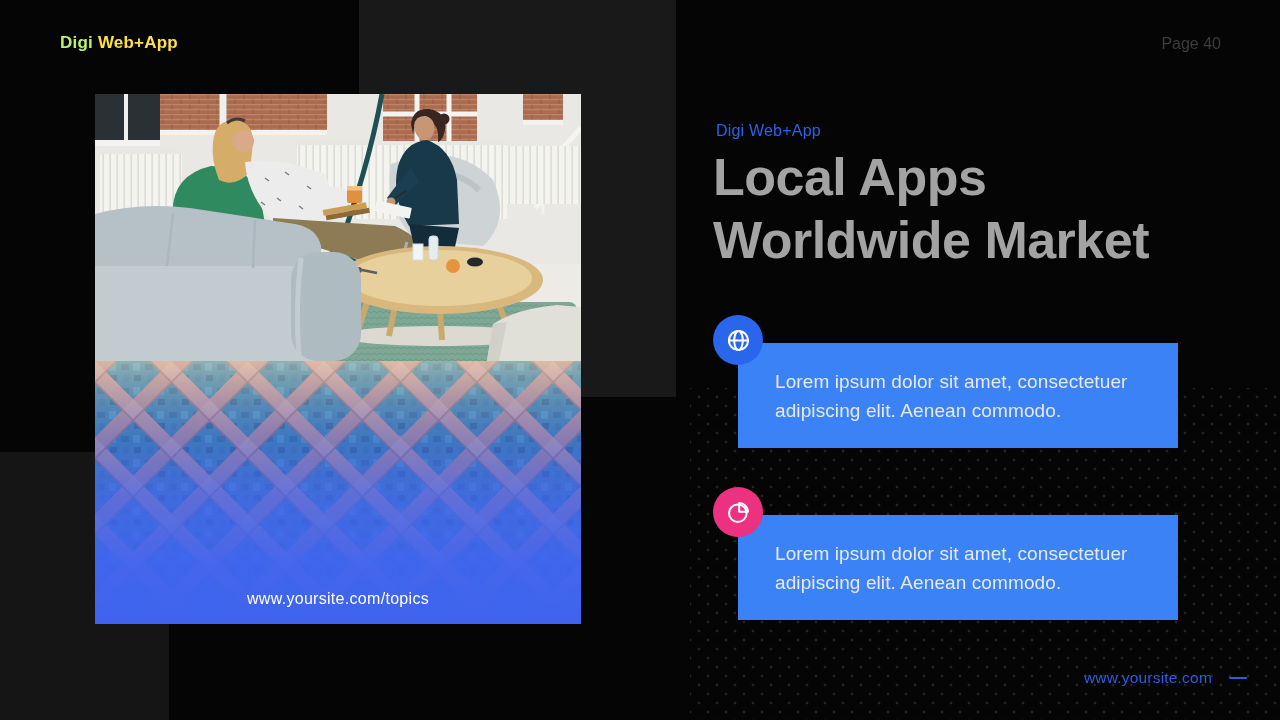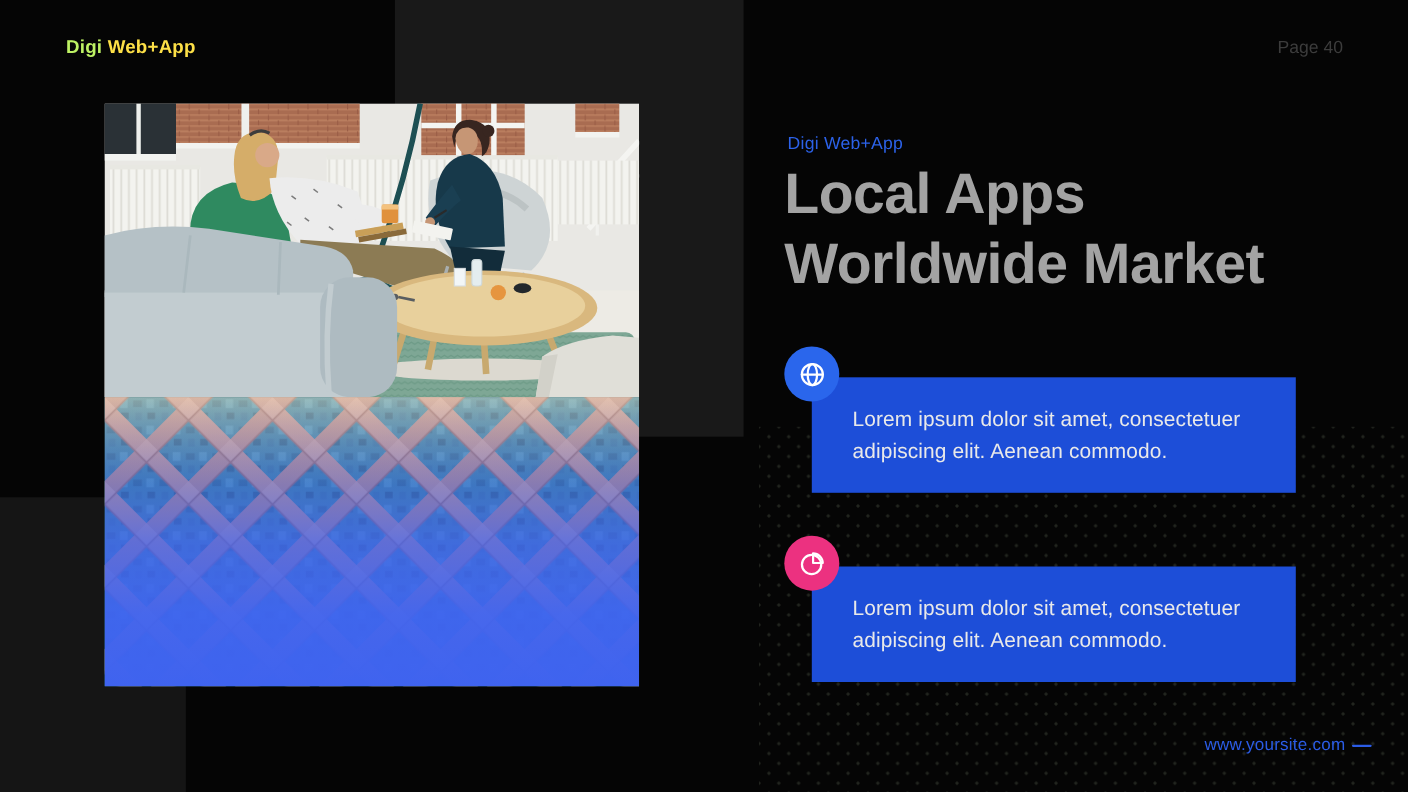--- a/index.html
+++ b/index.html
@@ -39,28 +39,28 @@
     font-size:52px;line-height:63px;color:#a3a3a3;font-weight:700;
     letter-spacing:-0.5px;white-space:pre-line;
   }
   .item-circle{
     width:50px;height:50px;border-radius:50%;
     display:flex;align-items:center;justify-content:center;z-index:3;
   }
   .circle-1{left:713px;top:315px;background:#2a66ec;}
   .circle-2{left:713px;top:487px;background:#ec3180;}
   .item-box{
-    left:738px;width:440px;height:105px;background:#1d4ed8;z-index:2;
+    left:738px;width:440px;height:105px;background:#3b82f6;z-index:2;
     box-sizing:border-box;padding:24px 38px 0 37px;
     color:#e9e9e9;font-size:19px;line-height:29px;letter-spacing:.1px;
   }
   .box-1{top:343px;}
   .box-2{top:515px;}
   
-  .footer{right:33px;top:669px;display:flex;align-items:center;gap:6px;}
+  .footer{right:33px;top:669px;display:flex;align-items:center;gap:17px;}
   .footer .site{color:#2b5ce6;font-size:15.5px;letter-spacing:.2px;}
   .footer .dash{width:18px;height:2px;background:#2b5ce6;border-radius:1px;}
 </style>
 </head>
 <body>
 
 <div class="abs panel-top"></div>
 <div class="abs panel-bottom"></div>
 <div class="abs dot-field"></div>
 
@@ -194,20 +194,21 @@
         <stop offset="0.5" stop-color="#4663ec" stop-opacity="0.78"></stop>
         <stop offset="0.75" stop-color="#4064f0" stop-opacity="0.95"></stop>
         <stop offset="1" stop-color="#3f63ef" stop-opacity="1"></stop>
       </linearGradient>
     </defs>
     <rect width="486" height="263" fill="url(#mosaic)"></rect>
     <rect width="486" height="263" fill="url(#lat)"></rect>
     <rect width="486" height="80" fill="url(#topGlow)"></rect>
     <rect width="486" height="263" fill="url(#blueOv)"></rect>
   </svg>
+  <div class="caption">www.yoursite.com/topics</div>
 </div>
 
 <div class="abs kicker">Digi Web+App</div>
 <h1 class="abs title" style="margin:0;">Local Apps
 Worldwide Market</h1>
 
 <div class="abs item-circle circle-1">
   <span style="display:flex;">
     <svg width="27" height="27" viewBox="0 0 24 24" fill="none" stroke="#ffffff" stroke-width="1.8" stroke-linecap="round">
       <circle cx="12" cy="12" r="8.5"></circle>

